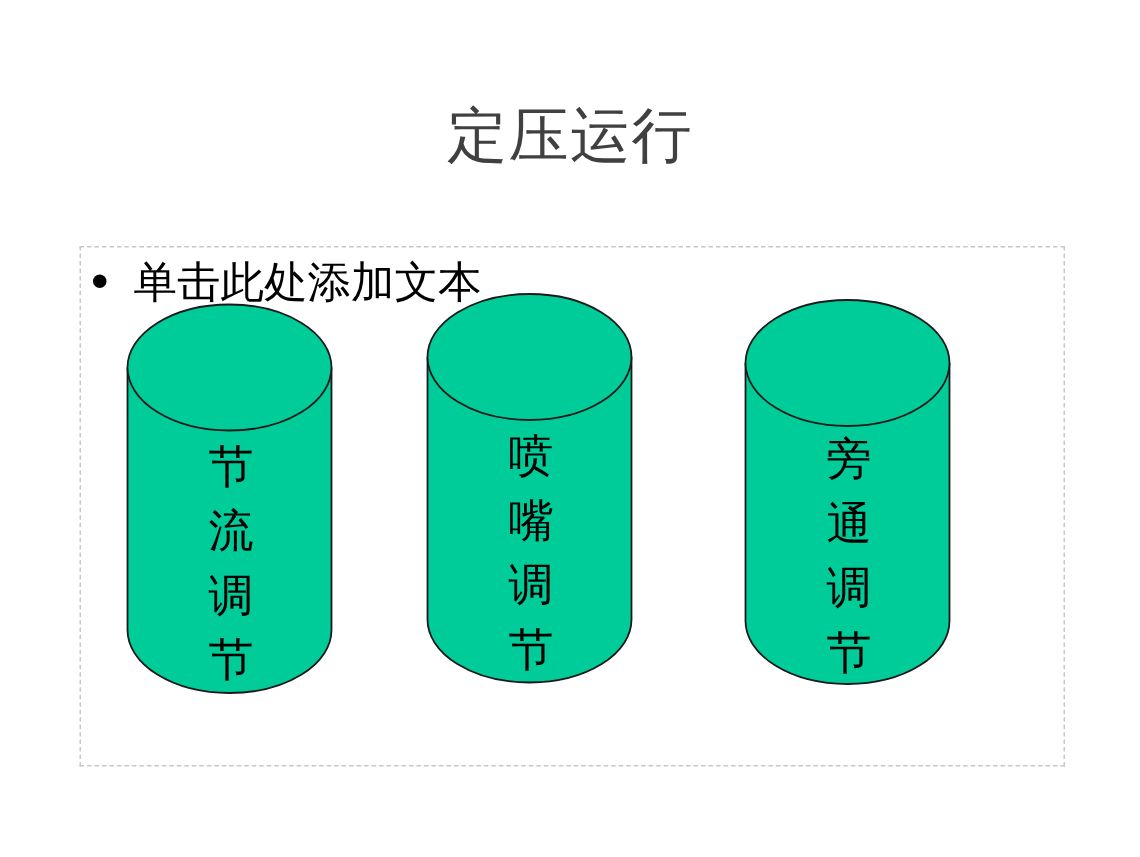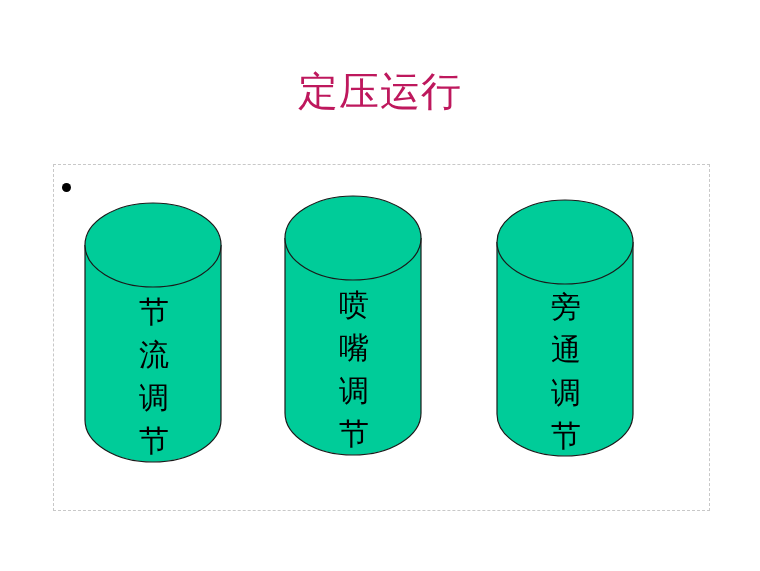--- a/index.html
+++ b/index.html
@@ -1,40 +1,40 @@
 <!DOCTYPE html>
 <html><head>
 <meta charset="utf-8">
 <style>
   html, body { margin:0; padding:0; background:#ffffff; }
   body { width:760px; height:571px; position:relative; overflow:hidden;
          font-family: "DejaVu Serif", "Liberation Serif", serif; }
   .slide-title { position:absolute; left:0; top:66px; width:760px; text-align:center;
-                 font-size:40px; color:#be185d; letter-spacing:1px; line-height:50px; }
+                 font-size:40px; color:#404040; letter-spacing:1px; line-height:50px; }
   .placeholder { position:absolute; left:53px; top:164px; width:657px; height:347px;
                  border:1px dashed #c8c8c8; box-sizing:border-box; }
   .bullet-line { position:absolute; left:62px; top:168px; font-size:29px; color:#000;
                  line-height:40px; white-space:nowrap; }
   .bullet-dot { display:inline-block; width:9px; height:9px; border-radius:50%;
                 background:#000; vertical-align:middle; margin-right:18px; position:relative; top:-3px; }
   .cyl { position:absolute; }
   .cyl svg { position:absolute; left:0; top:0; }
   .cyl-label { position:absolute; left:0; width:100%; text-align:center; font-size:30px;
                line-height:43px; color:#000; }
   .cyl-label span { display:block; }
 </style>
 </head>
 <body>
 
 <div class="slide-title">定压运行</div>
 
 <div class="placeholder"></div>
 
 <div class="bullet-line">
-  <span class="bullet-dot"></span>
+  <span class="bullet-dot"></span><span>单击此处添加文本</span>
 </div>
 
 <div class="cyl" style="left:84px; top:202px; width:140px; height:262px;">
   <svg width="140" height="262" viewBox="0 0 140 262">
     <path d="M1,43 L1,218 A68,42 0 0 0 137,218 L137,43" fill="#00CC99" stroke="#1a1a1a" stroke-width="1.2"></path>
     <ellipse cx="69" cy="43" rx="68" ry="42" fill="#00CC99" stroke="#1a1a1a" stroke-width="1.2"></ellipse>
   </svg>
   <div class="cyl-label" style="top:88px;">
     <span>节</span>
     <span>流</span>

